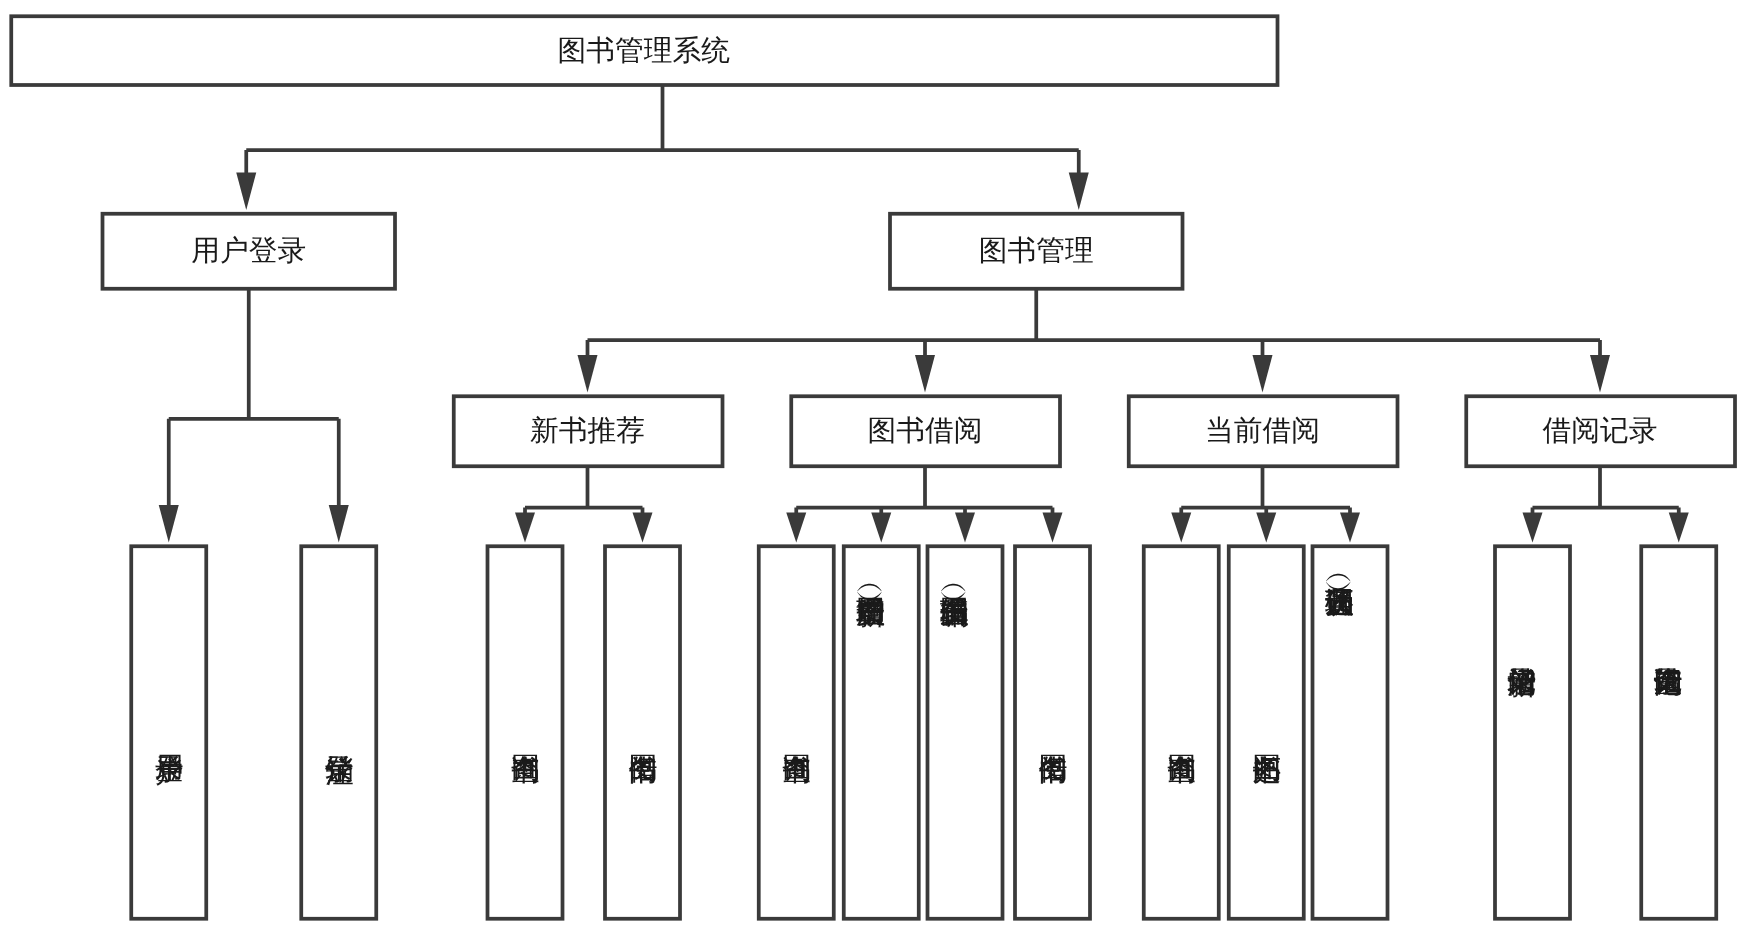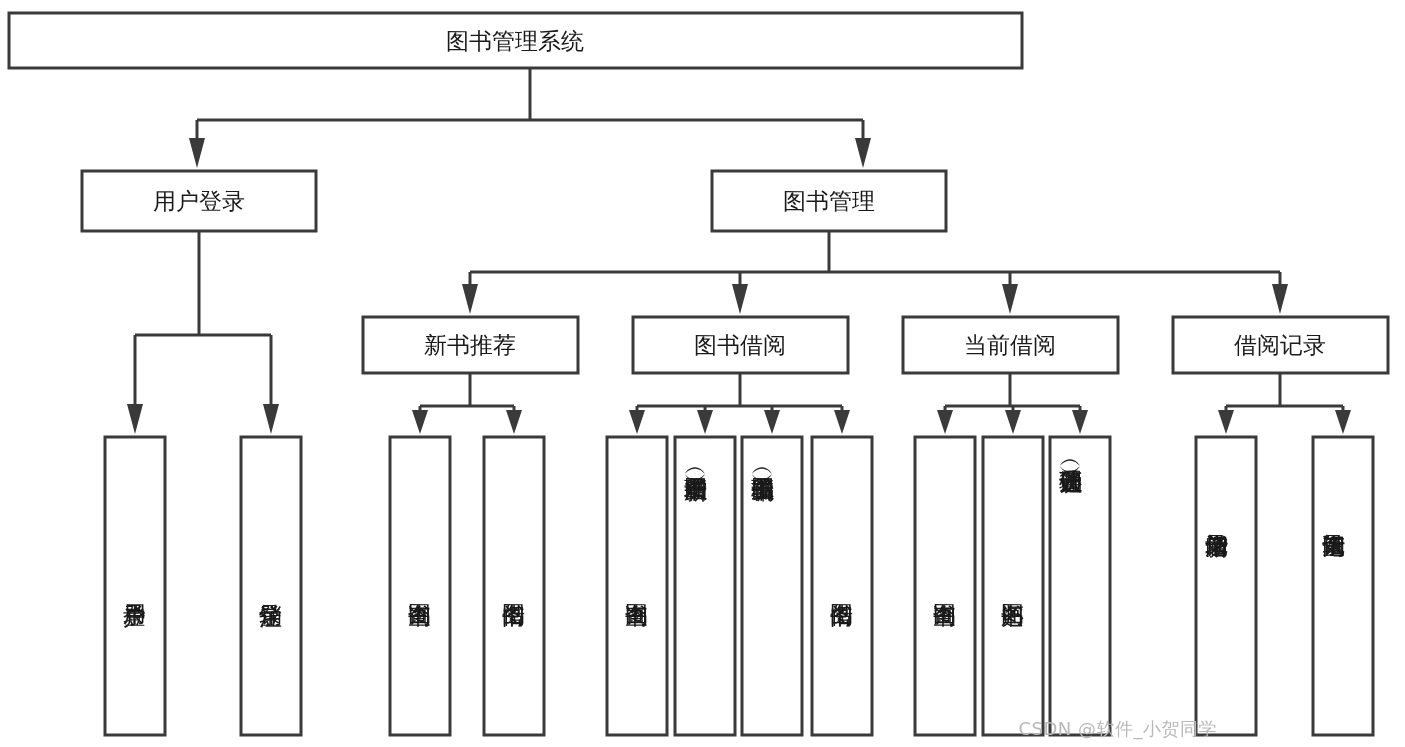--- a/index.html
+++ b/index.html
@@ -234,15 +234,14 @@
       <rect class="node-box" x="1196" y="437" width="60" height="298"></rect>
       <text class="node-label-vertical" x="1226" y="516" writing-mode="tb" dominant-baseline="hanging">新增借阅记录</text>
     </g>
     <g>
       <rect class="node-box" x="1313" y="437" width="60" height="298"></rect>
       <text class="node-label-vertical" x="1343" y="516" writing-mode="tb" dominant-baseline="hanging">查询借阅记录</text>
     </g>
 
   </svg>
 
-  <div class="watermark">CSDN @软件_小贺同学</div>
 
 </div>
 
 </body></html>

